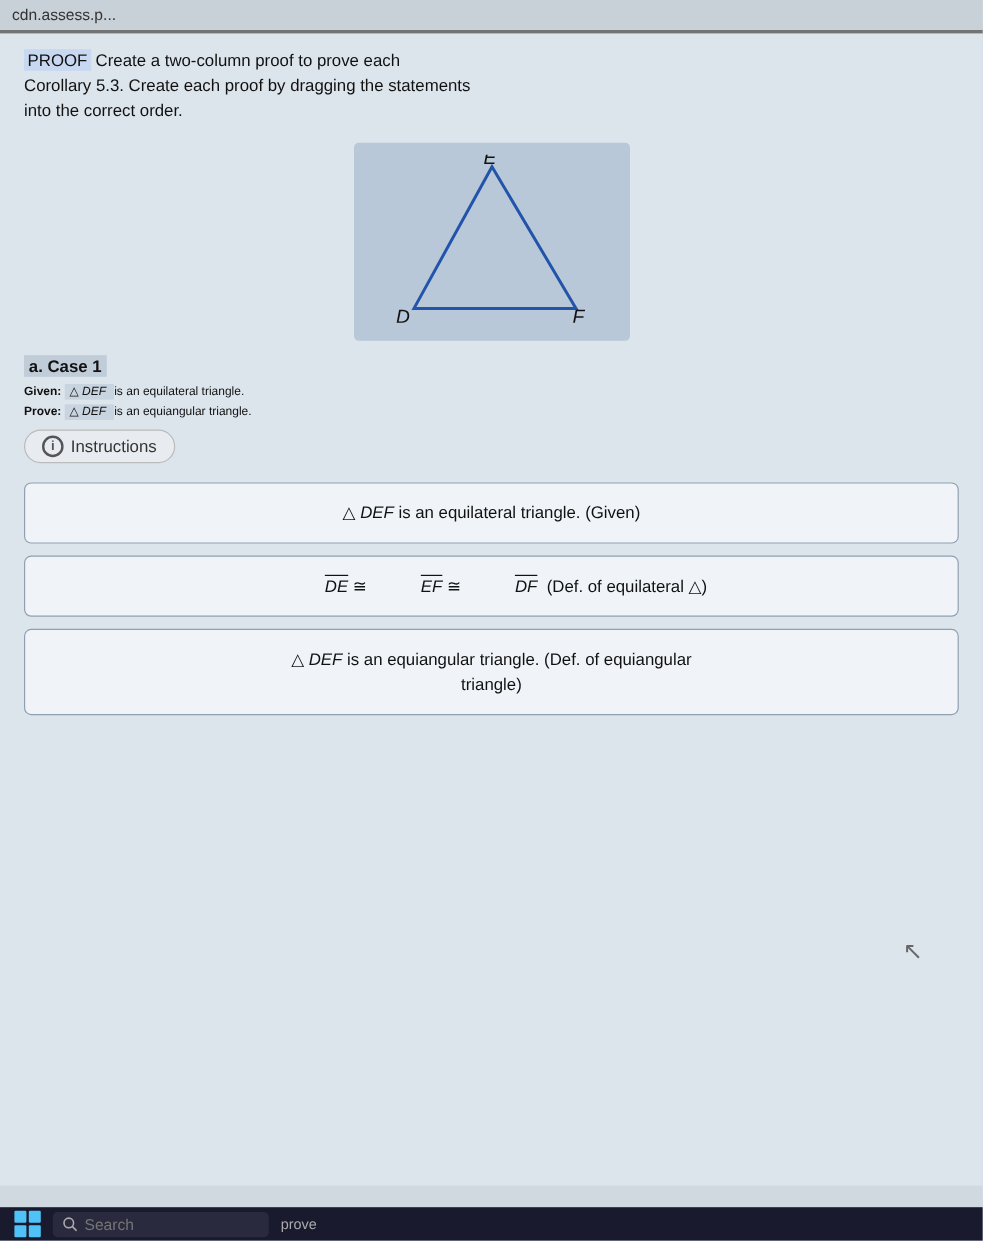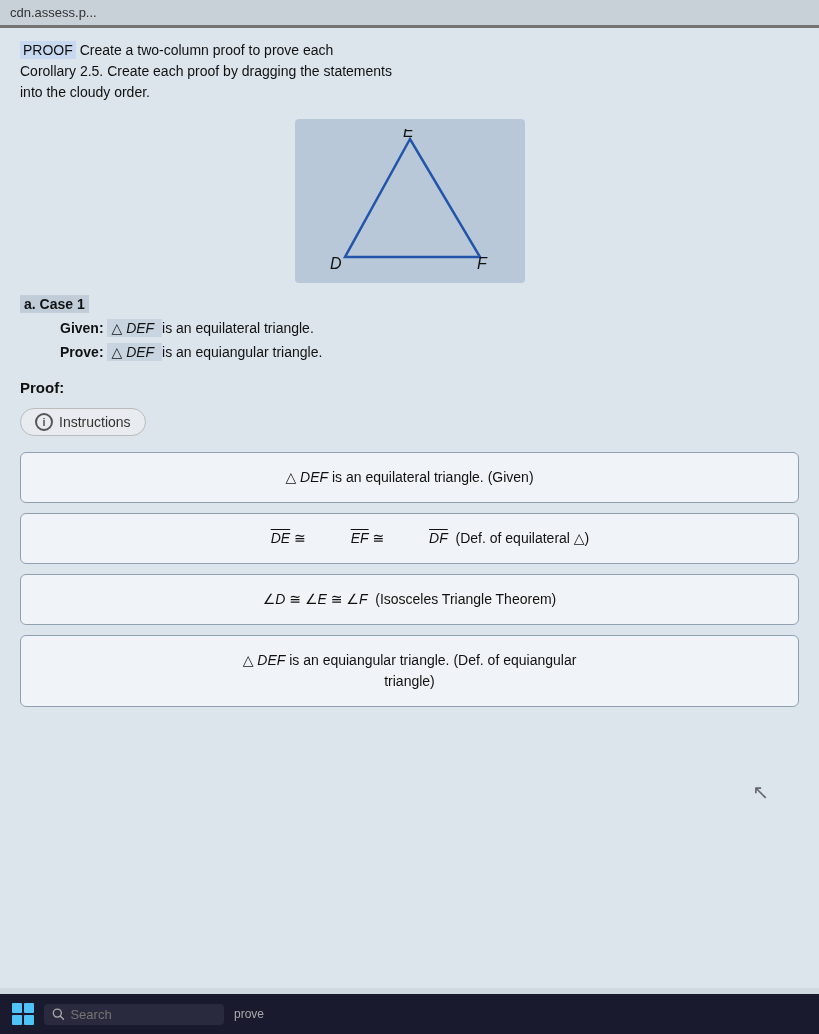--- a/index.html
+++ b/index.html
@@ -58,25 +58,24 @@
       font-size: 14px;
       font-weight: bold;
       color: #111;
       margin-bottom: 4px;
       background-color: #c0ccd8;
       display: inline-block;
       padding: 1px 4px;
     }
 
     .given-prove {
-      font-size: 14px;
+      font-size: 10px;
       color: #111;
       line-height: 1.7;
       margin-bottom: 6px;
-      margin-left: 40px;
     }
 
     .given-prove .label {
       font-weight: bold;
     }
 
     .given-prove .stmt-box {
       background-color: #c8d4e0;
       padding: 1px 4px;
       display: inline;
@@ -133,21 +132,21 @@
     .proof-card .overline {
       text-decoration: overline;
       margin-left: 41px;
     }
 
     .bottom-bar {
       position: absolute;
       bottom: 0;
       left: 0;
       right: 0;
-      height: 40px;
+      height: 28px;
       background-color: #1a1a2e;
       display: flex;
       align-items: center;
       padding: 0 12px;
       gap: 10px;
     }
 
     .windows-icon {
       width: 22px;
       height: 22px;
@@ -204,22 +203,22 @@
 </div>
 
 <div class="main-content">
 
   <div class="proof-header">
     <span>
       <span class="highlight">PROOF</span>
       
        Create a two-column proof to prove each
     </span><br>
-    <span>Corollary 2.5. Create each proof by dragging the statements</span><br>
-    <span>into the cloudy order.</span>
+    <span>Corollary 5.3. Create each proof by dragging the statements</span><br>
+    <span>into the correct order.</span>
   </div>
 
   <div class="triangle-diagram">
     <div class="triangle-svg-container">
       <svg width="190" height="140" viewBox="0 0 190 140">
 
         <polygon points="95,10 30,128 165,128" fill="none" stroke="#2255aa" stroke-width="2.5"></polygon>
 
         <text x="88" y="8" font-size="16" font-style="italic" fill="#111" font-family="Arial">E</text>
         <text x="15" y="140" font-size="16" font-style="italic" fill="#111" font-family="Arial">D</text>
@@ -244,43 +243,37 @@
     <div>
       <span class="label">Prove:</span>
       <span class="stmt-box">
         <span>△</span>
         <em>DEF</em>
       </span>
       <span>is an equiangular triangle.</span>
     </div>
   </div>
 
-  <div class="proof-label">Proof:</div>
 
   <div class="instructions-btn">
     <div class="info-circle">i</div>
     <span>Instructions</span>
   </div>
 
   
   <div class="proof-card">
     <span>△ <em>DEF</em> is an equilateral triangle. (Given)</span>
   </div>
 
   <div class="proof-card">
     <span>
       <span class="overline"><em>DE</em></span> ≅ <span class="overline"><em>EF</em></span> ≅ <span class="overline"><em>DF</em></span>&nbsp; (Def. of equilateral △)
     </span>
   </div>
 
-  <div class="proof-card">
-    <span>
-      ∠<em>D</em> ≅ ∠<em>E</em> ≅ ∠<em>F</em>&nbsp; (Isosceles Triangle Theorem)
-    </span>
-  </div>
 
   <div class="proof-card">
     <span>
       △ <em>DEF</em> is an equiangular triangle. (Def. of equiangular<br>triangle)
     </span>
   </div>
 
 </div>
 
 <div class="cursor-indicator">↖</div>

